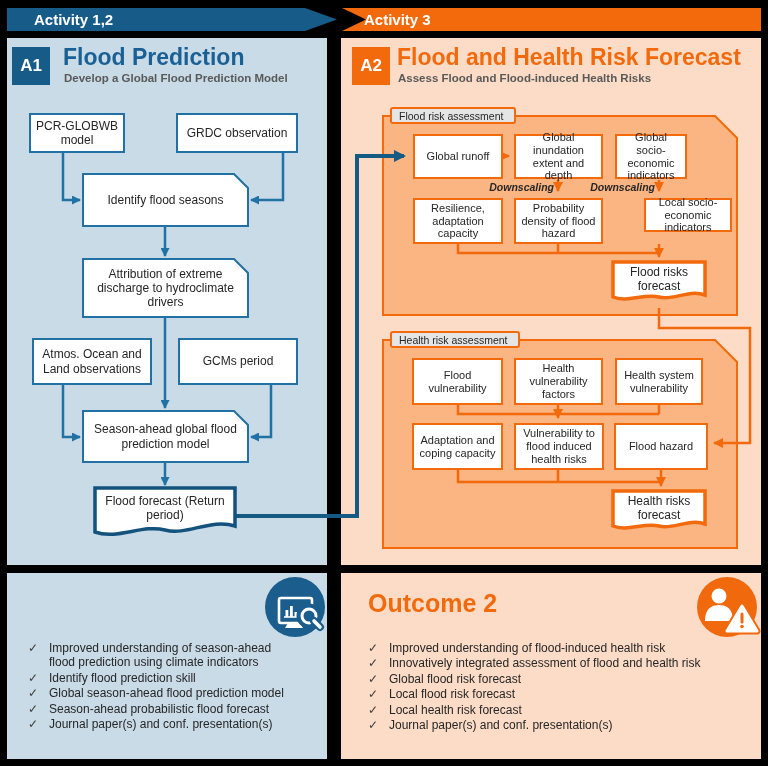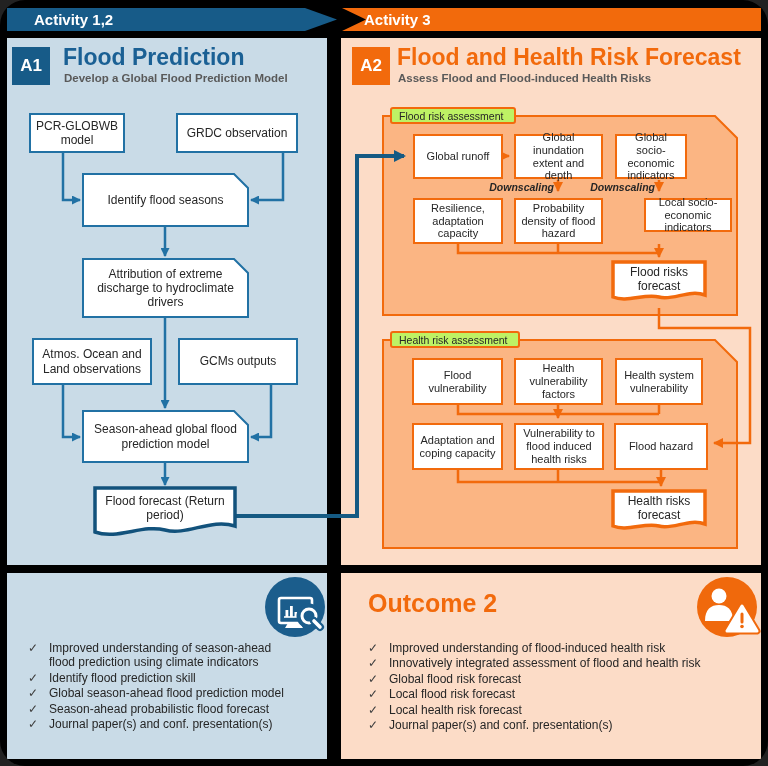--- a/index.html
+++ b/index.html
@@ -1,34 +1,34 @@
 <!DOCTYPE html>
 <html><head>
 <meta charset="utf-8">
 <style>
   * { margin:0; padding:0; box-sizing:border-box; }
   body { background:#222; font-family:"Liberation Sans", sans-serif; }
   .stage { position:relative; width:768px; height:766px; background:#000; overflow:hidden;
-           font-family:"Liberation Sans", sans-serif;border-radius:25px; }
+           font-family:"Liberation Sans", sans-serif; }
   .panel { position:absolute; z-index:1; }
   .overlay { position:absolute; left:0; top:0; z-index:5; pointer-events:none; }
   .lbl { position:absolute; z-index:10; color:#262626; }
   .hlabel { color:#fff; font-weight:bold; font-size:15px; }
   .badge { position:absolute; z-index:10; display:flex; align-items:center; justify-content:center;
            color:#fff; font-weight:bold; font-size:17px; }
   .title { position:absolute; z-index:10; font-weight:bold; font-size:23px; }
   .subtitle { position:absolute; z-index:10; font-weight:bold; font-size:11.5px; color:#595959; }
   .box { position:absolute; z-index:10; background:#fff; display:flex; align-items:center;
          justify-content:center; text-align:center; color:#262626; padding:2px; }
   .bbox { border:2px solid #2171A4; font-size:12px; line-height:1.18; }
   .obox { border:2px solid #F26A0C; font-size:11px; line-height:1.18; }
   .shapelbl { position:absolute; z-index:10; display:flex; align-items:center; justify-content:center;
               text-align:center; color:#262626; font-size:12px; line-height:1.18; }
   .shapelbl.sm { font-size:12px; }
-  .tab { position:absolute; z-index:10; background:#bef264; border:2px solid #F26A0C; border-radius:3px;
+  .tab { position:absolute; z-index:10; background:#e5e5e5; border:2px solid #F26A0C; border-radius:3px;
          display:flex; align-items:center; padding-left:7px; font-size:10.5px; color:#262626; }
   .ds { position:absolute; z-index:10; font-style:italic; font-weight:bold; font-size:10.5px;
         color:#262626; text-align:right; }
   .otitle { position:absolute; z-index:10; font-weight:bold; font-size:25px; }
   .list { position:absolute; z-index:10; font-size:12px; line-height:1.2; color:#262626; }
   .li { display:flex; margin-bottom:1px; }
   .li .ck { width:13px; margin-right:8px; color:#404040; flex:none; }
   .li .tx { flex:1; }
 </style>
 </head>
@@ -128,21 +128,21 @@
 
   <div class="badge" style="left:12px;top:47px;width:38px;height:38px;background:#175B88">A1</div>
   <div class="title" style="left:63px;top:44px;color:#1A6094">Flood Prediction</div>
   <div class="subtitle" style="left:64px;top:72px">Develop a Global Flood Prediction Model</div>
 
   <div class="box bbox" style="left:29px;top:113px;width:96px;height:40px">PCR-GLOBWB model</div>
   <div class="box bbox" style="left:176px;top:113px;width:122px;height:40px">GRDC observation</div>
   <div class="shapelbl" style="left:83px;top:174px;width:165px;height:52px">Identify flood seasons</div>
   <div class="shapelbl" style="left:83px;top:259px;width:165px;height:58px">Attribution of extreme discharge to hydroclimate drivers</div>
   <div class="box bbox" style="left:32px;top:338px;width:120px;height:47px">Atmos. Ocean and Land observations</div>
-  <div class="box bbox" style="left:178px;top:338px;width:120px;height:47px">GCMs outputs</div>
+  <div class="box bbox" style="left:178px;top:338px;width:120px;height:47px">GCMs period</div>
   <div class="shapelbl" style="left:83px;top:411px;width:165px;height:51px">Season-ahead global flood prediction model</div>
   <div class="shapelbl" style="left:95px;top:488px;width:140px;height:40px">Flood forecast (Return period)</div>
 
   <div class="badge" style="left:352px;top:47px;width:38px;height:38px;background:#F26A0C">A2</div>
   <div class="title" style="left:397px;top:44px;color:#F26A0C">Flood and Health Risk Forecast</div>
   <div class="subtitle" style="left:398px;top:72px">Assess Flood and Flood-induced Health Risks</div>
 
   <div class="tab" style="left:390px;top:107px;width:126px;height:17px">Flood risk assessment</div>
   <div class="box obox" style="left:413px;top:134px;width:90px;height:45px">Global runoff</div>
   <div class="box obox" style="left:514px;top:134px;width:89px;height:45px">Global inundation extent and depth</div>

